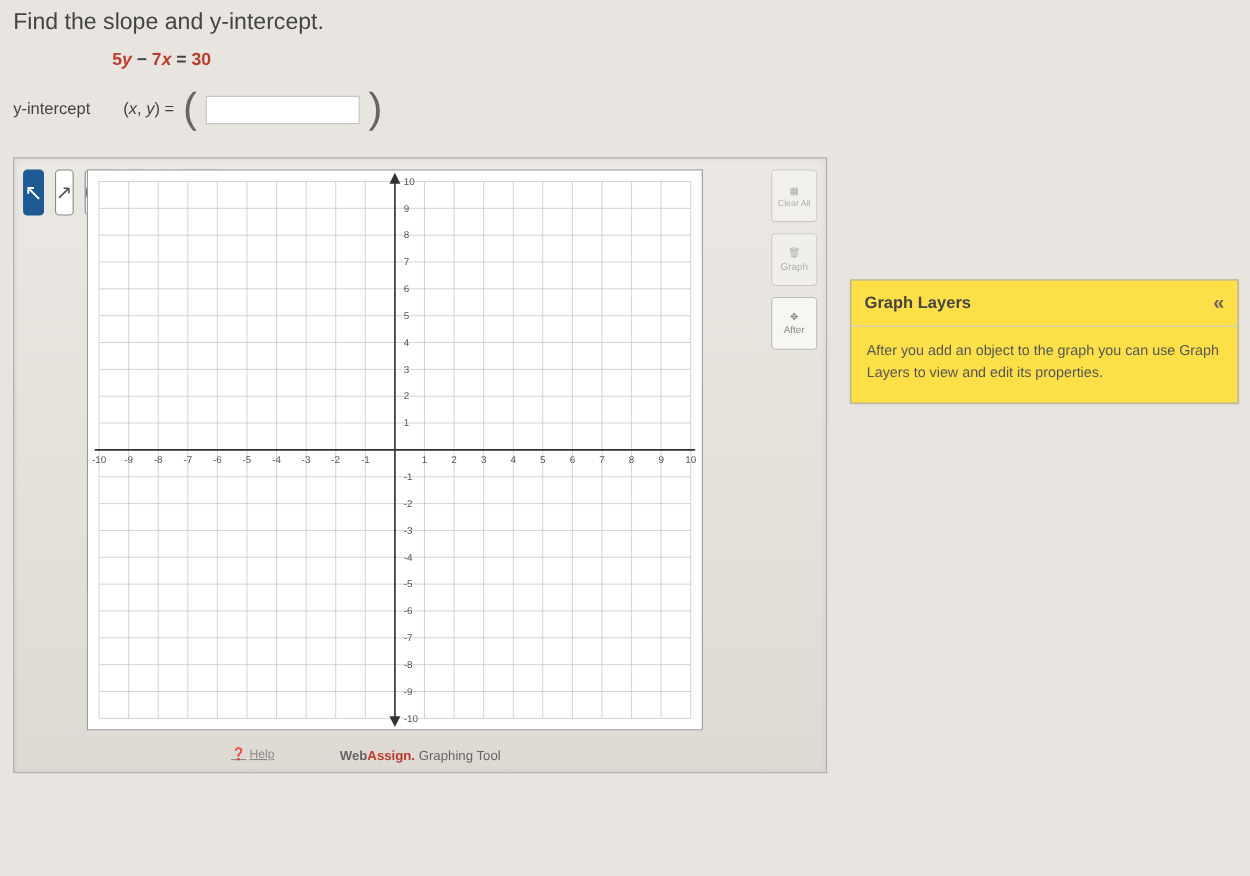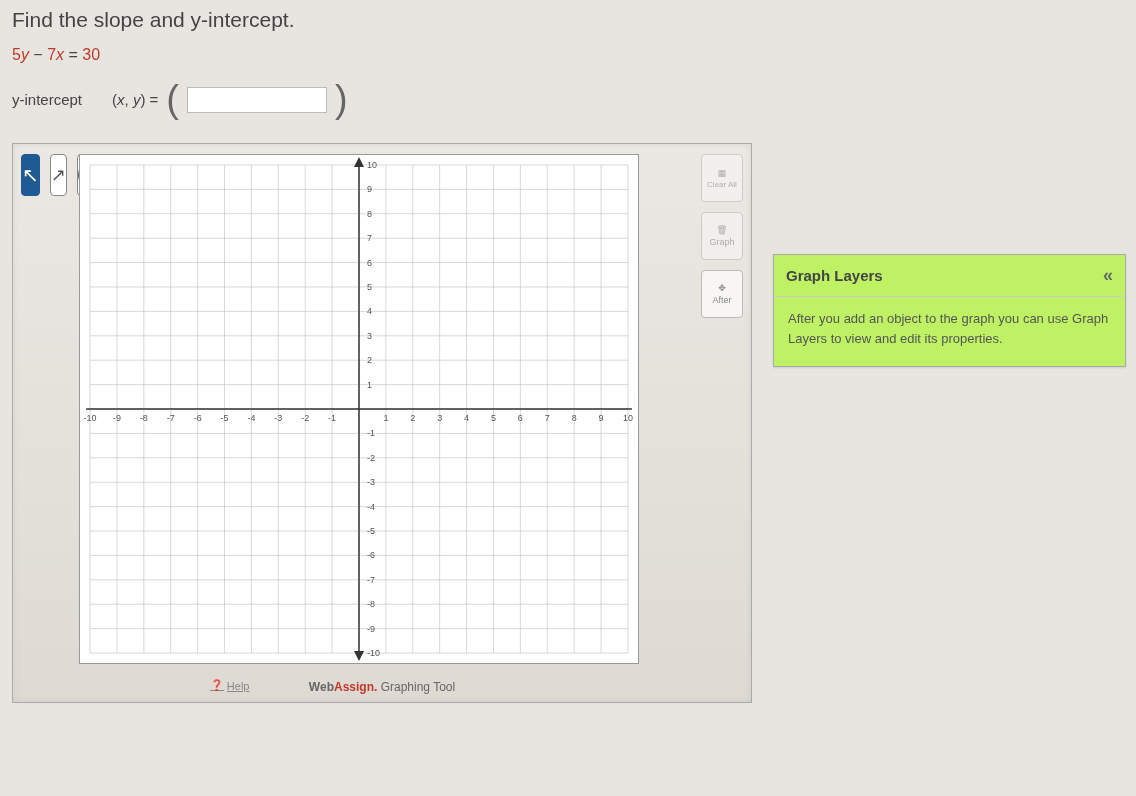--- a/index.html
+++ b/index.html
@@ -14,22 +14,24 @@
     }
     .content {
       padding: 8px 12px;
     }
     .question-title {
       font-size: 21px;
       color: #444;
       margin-bottom: 14px;
     }
     .equation {
+      margin-left: 90px;
       font-size: 16px;
       margin-bottom: 14px;
+      font-weight: bold;
     }
     .equation .var { color: #c0392b; font-style: italic; }
     .equation .num { color: #c0392b; }
     .equation .op { color: #444; }
     .slope-row {
       font-size: 15px;
       color: #444;
       margin-bottom: 10px;
       display: flex;
       align-items: center;
@@ -147,21 +149,21 @@
       text-align: center;
       font-size: 12px;
       color: #666;
     }
     .footer-caption b { color: #c0392b; }
     .layers-panel {
       position: absolute;
       left: 773px;
       top: 254px;
       width: 353px;
-      background: #bef264;
+      background: #fde047;
       border: 1px solid #aaa;
       box-shadow: 0 1px 2px rgba(0,0,0,0.1);
     }
     .layers-header {
       padding: 10px 12px;
       font-size: 15px;
       font-weight: bold;
       color: #444;
       display: flex;
       justify-content: space-between;

